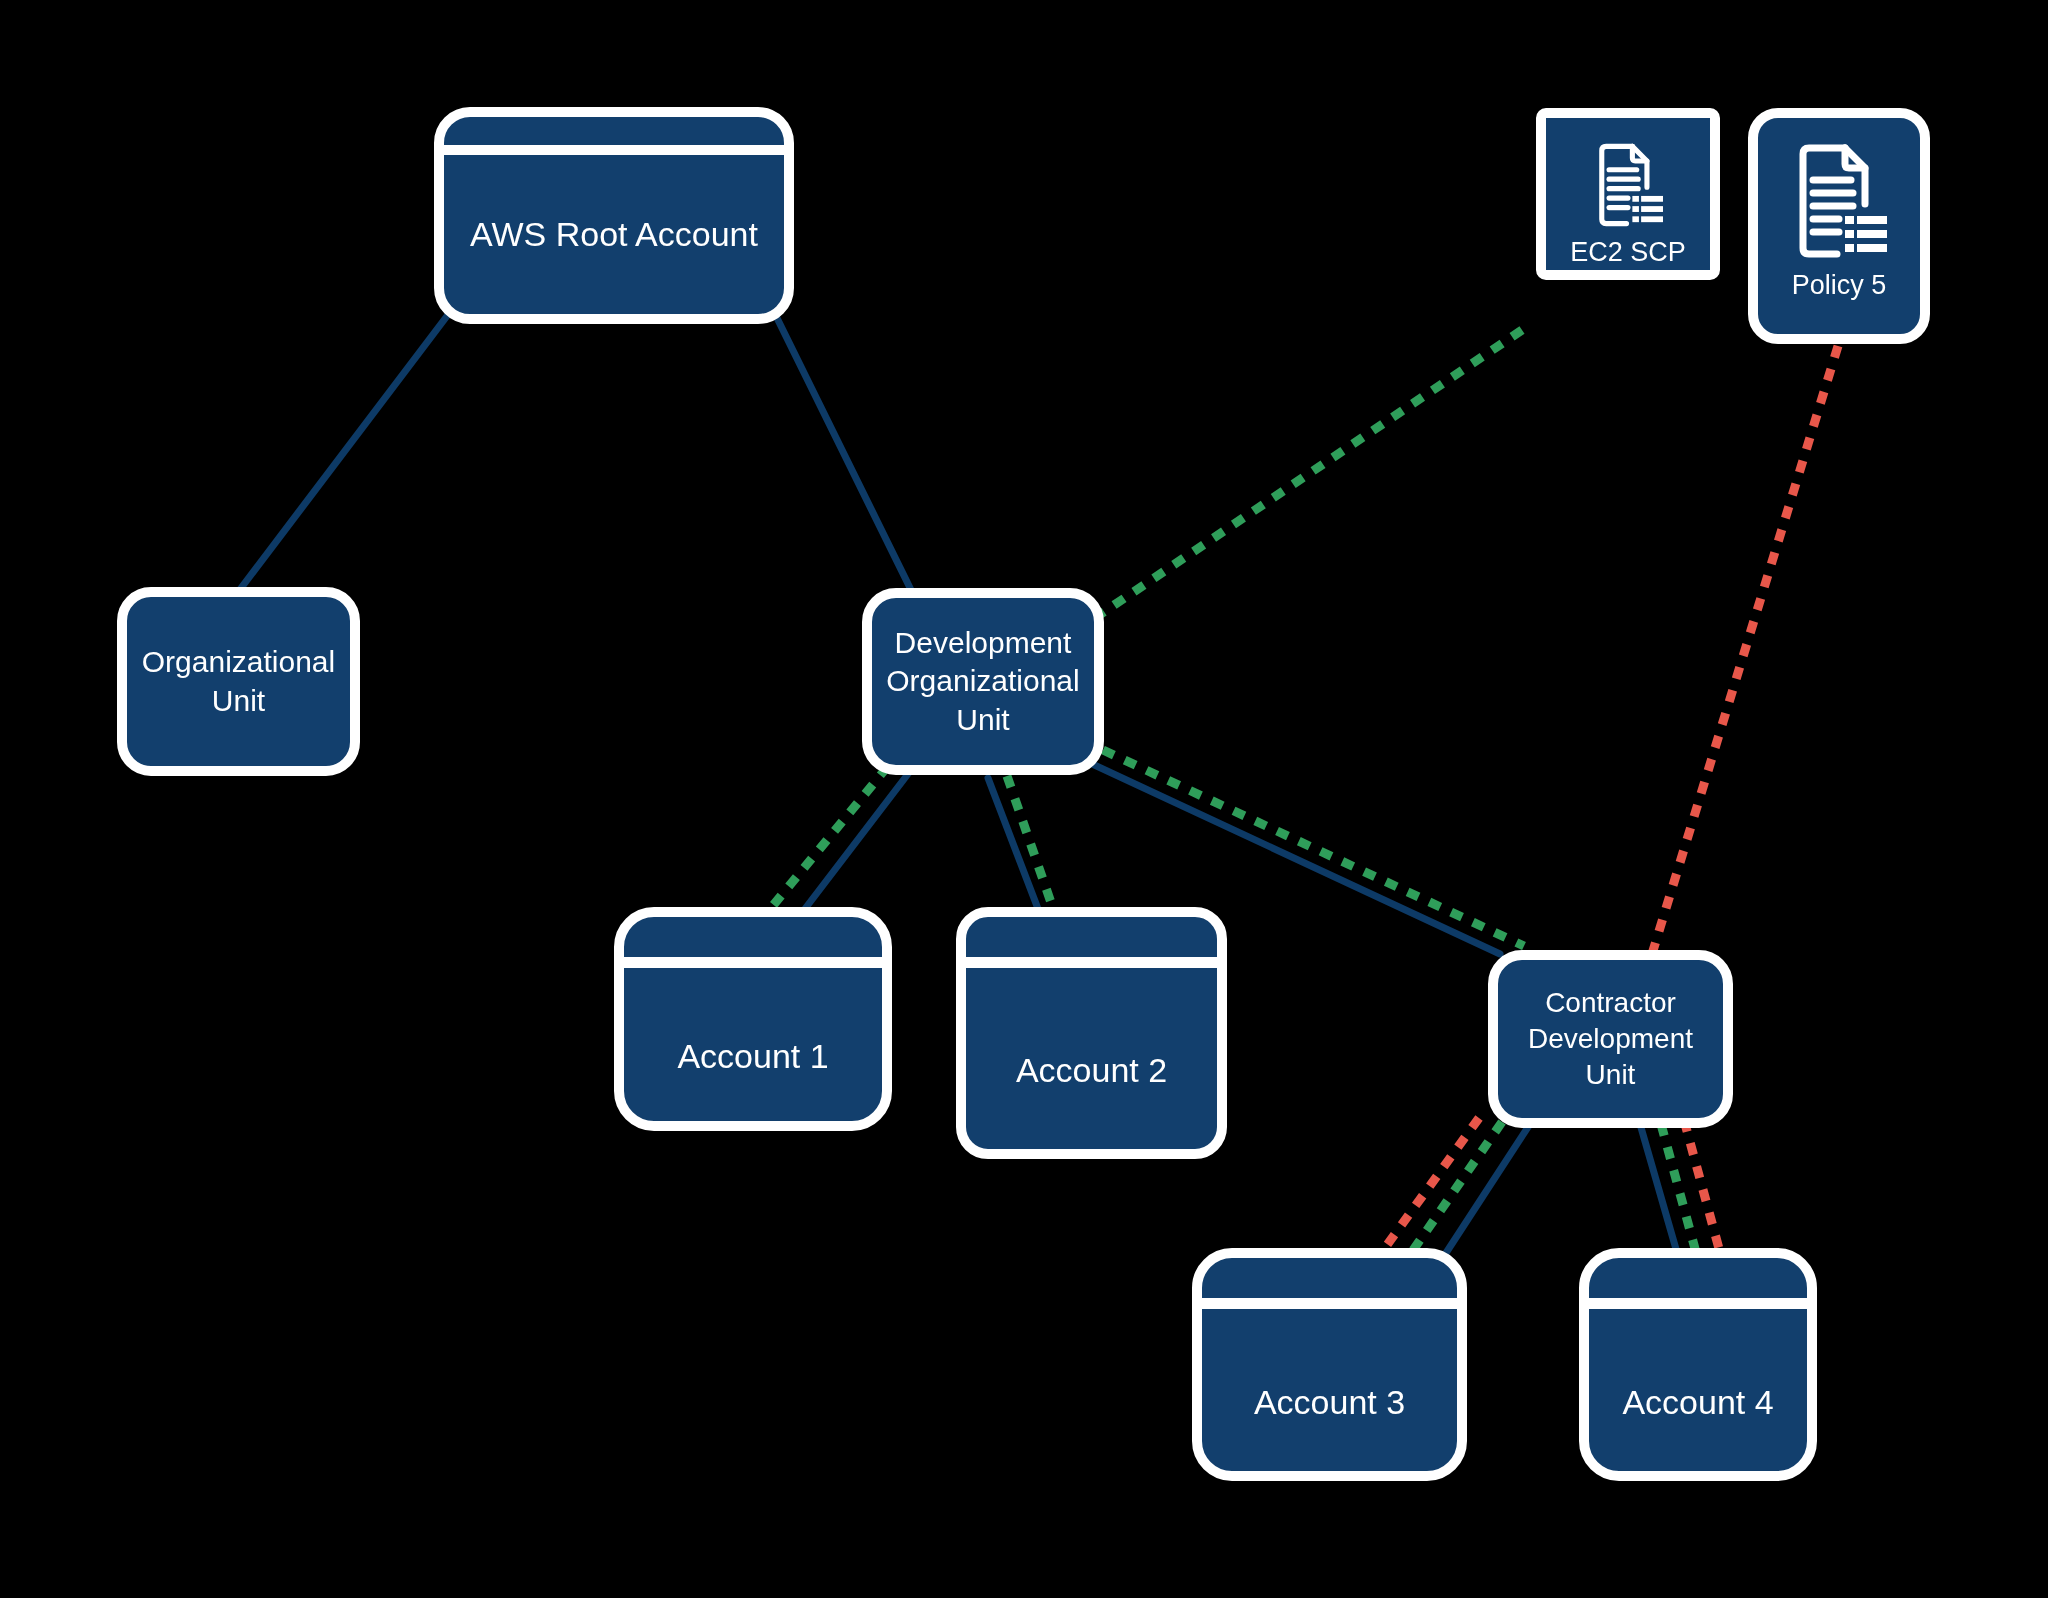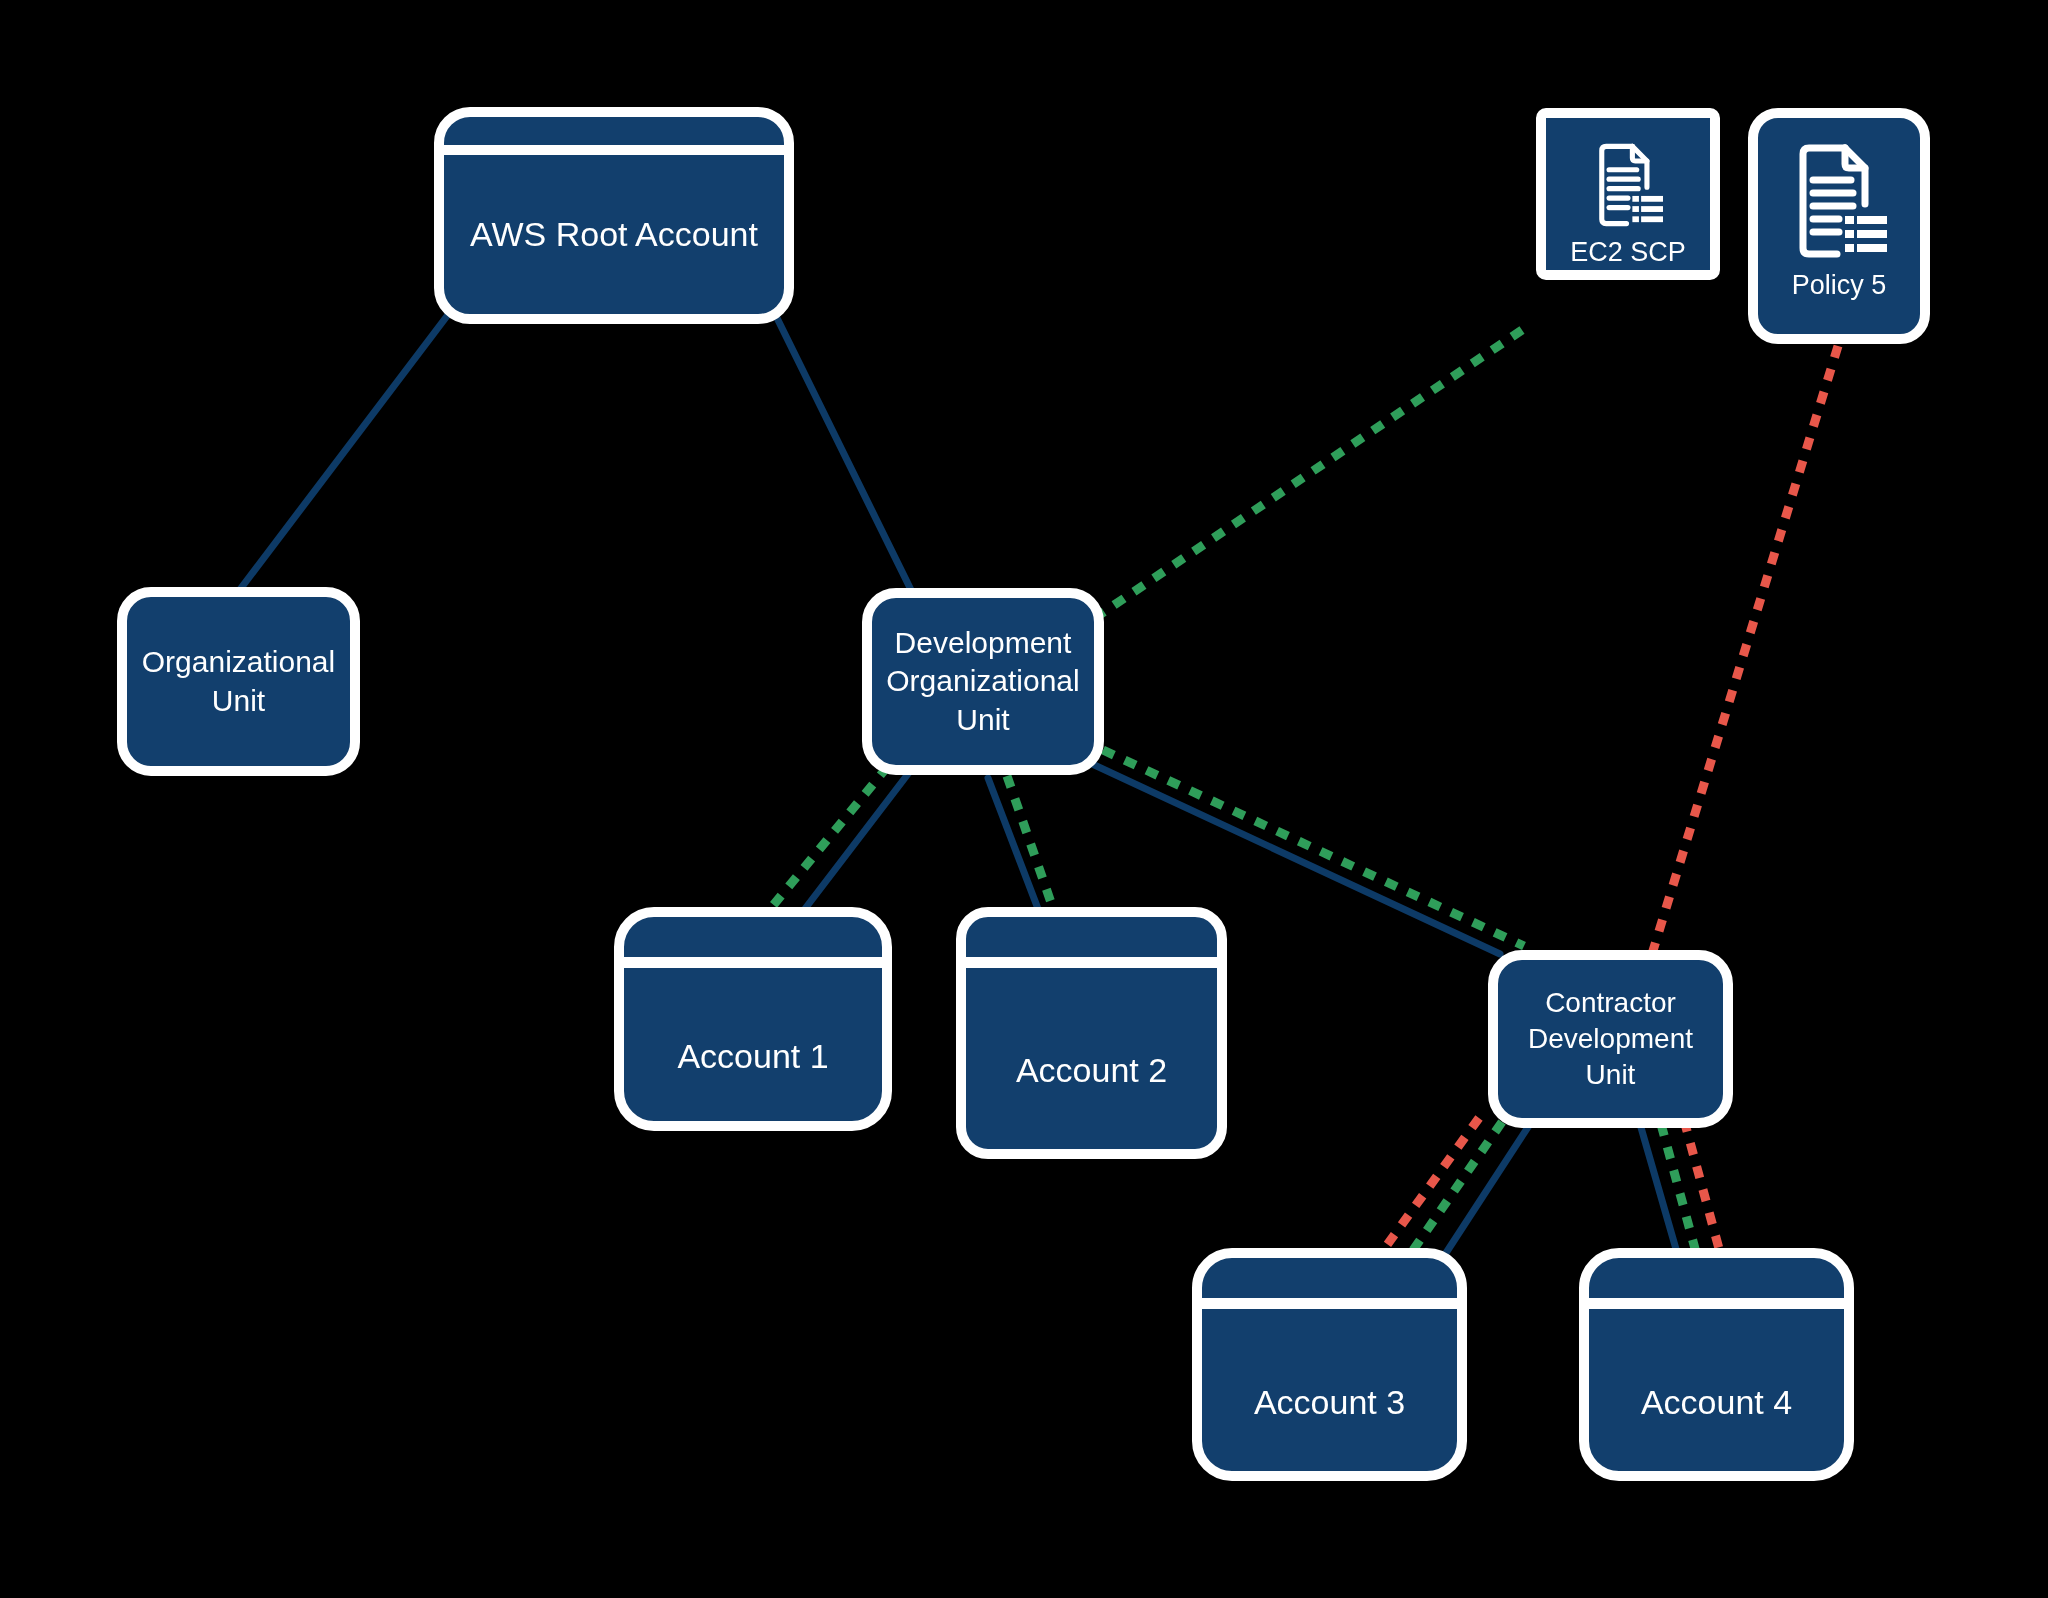--- a/index.html
+++ b/index.html
@@ -59,21 +59,21 @@
   }
   #n-root{left:434px;top:107px;width:360px;height:217px;border-radius:36px;font-size:34px;}
   #n-org {left:117px;top:587px;width:243px;height:189px;border-radius:34px;font-size:30px;}
   #n-dev {left:862px;top:588px;width:242px;height:187px;border-radius:34px;font-size:30px;}
   #n-scp {left:1508px;top:108px;width:184px;height:172px;border-radius:10px;font-size:27px;margin-left:28px;}
   #n-pol {left:1748px;top:108px;width:182px;height:236px;border-radius:30px;font-size:27px;}
   #n-a1  {left:614px;top:907px;width:278px;height:224px;border-radius:40px;font-size:34px;}
   #n-a2  {left:956px;top:907px;width:271px;height:252px;border-radius:32px;font-size:34px;}
   #n-con {left:1488px;top:950px;width:245px;height:178px;border-radius:34px;font-size:28px;}
   #n-a3  {left:1192px;top:1248px;width:275px;height:233px;border-radius:40px;font-size:34px;text-align:center;}
-  #n-a4  {left:1579px;top:1248px;width:275px;height:233px;border-radius:40px;font-size:34px;}
+  #n-a4  {left:1579px;top:1248px;width:238px;height:233px;border-radius:40px;font-size:34px;}
   .doc-icon{display:block;}
 </style>
 </head>
 <body>
 
 <div id="stage" style="background: rgb(0, 0, 0);">
 
   <svg class="edges" viewBox="0 0 2048 1598">
       <line x1="447" y1="316" x2="232" y2="600" class="edge-navy-solid"></line>
       <line x1="776" y1="316" x2="916" y2="600" class="edge-navy-solid"></line>

